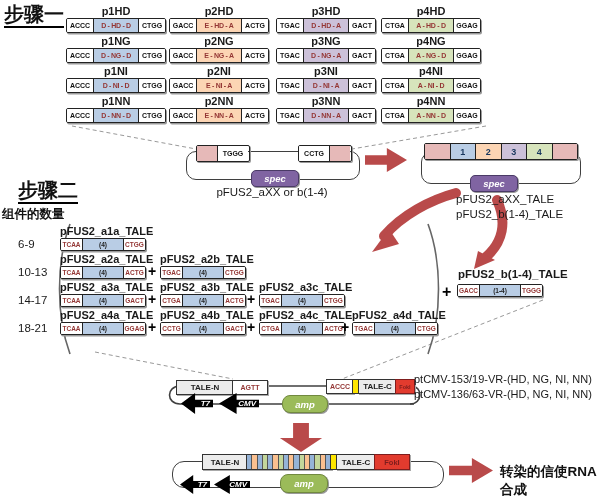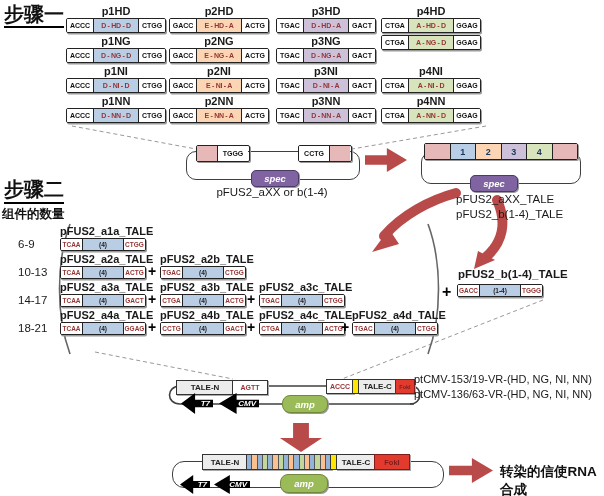--- a/index.html
+++ b/index.html
@@ -136,20 +136,21 @@
   </div>
   <div class="pl" style="left:276px;top:35px;">
     <div class="plname">p3NG</div>
     <div class="pbar">
         <span class="pend">TGAC</span>
         <span class="pmid c-lav">D - NG - A</span>
         <span class="pend">GACT</span>
       </div>
   </div>
   <div class="pl" style="left:381px;top:35px;">
+    <div class="plname">p4NG</div>
     <div class="pbar">
         <span class="pend">CTGA</span>
         <span class="pmid c-green">A - NG - D</span>
         <span class="pend">GGAG</span>
       </div>
   </div>
 
   <div class="pl" style="left:66px;top:65px;">
     <div class="plname">p1NI</div>
     <div class="pbar">
@@ -236,21 +237,21 @@
     <span class="seg c-blue" style="width:25px;">1</span>
     <span class="seg c-orange" style="width:25px;">2</span>
     <span class="seg c-lav" style="width:25px;">3</span>
     <span class="seg c-green" style="width:25px;">4</span>
     <span class="seg c-pink" style="width:25px;border-right:none;"></span>
   </div>
   <div class="marker" style="left:470px;top:175px;width:46px;height:15px;">spec</div>
   <div class="veclabel" style="left:456px;top:193px;">pFUS2_aXX_TALE</div>
   <div class="veclabel" style="left:456px;top:208px;">pFUS2_b(1-4)_TALE</div>
 
-  <div class="abs h-cn" style="left:4px;top:180px;font-family:Liberation Mono, monospace;">步骤二</div>
+  <div class="abs h-cn" style="left:18px;top:180px;">步骤二</div>
   <div class="abs sub-cn" style="left:2px;top:206px;">组件的数量</div>
 
   <div class="cnt" style="left:18px;top:238px;">6-9</div>
   <div class="cnt" style="left:18px;top:266px;">10-13</div>
   <div class="cnt" style="left:18px;top:294px;">14-17</div>
   <div class="cnt" style="left:18px;top:322px;">18-21</div>
 
   <div class="a-item" style="left:60px;top:225px;">
     <div class="aname">pFUS2_a1a_TALE</div>
     <div class="abar">

